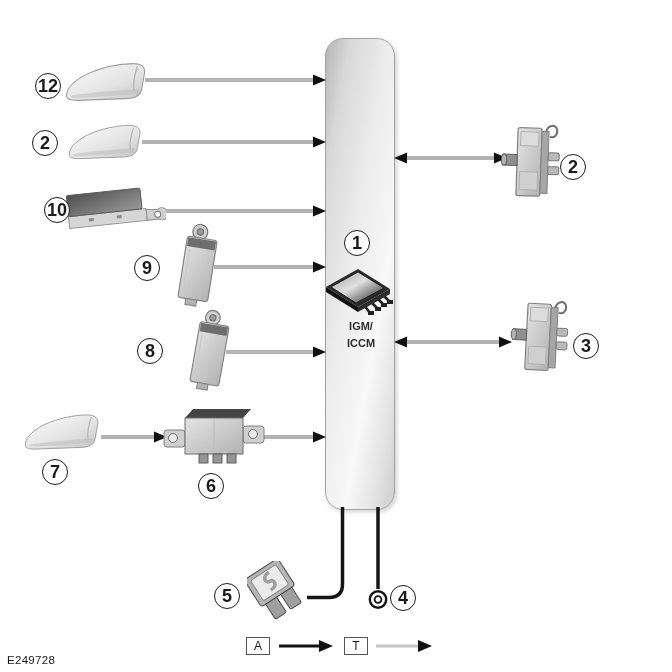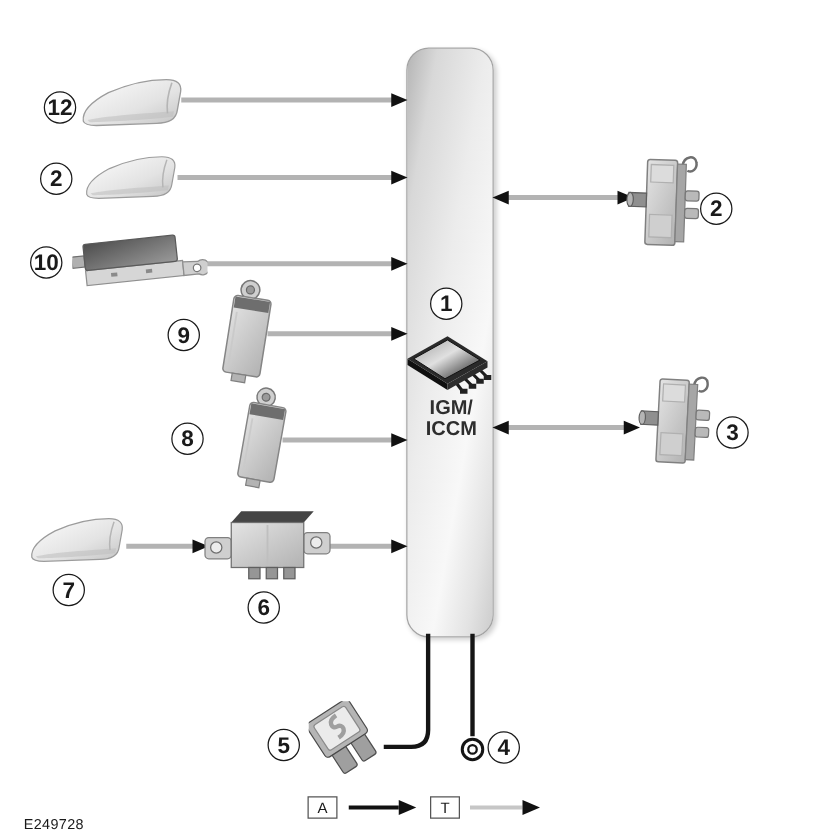--- a/index.html
+++ b/index.html
@@ -16,29 +16,29 @@
   }
   .component{position:absolute;z-index:3;}
   .callout{
     position:absolute;z-index:4;width:26px;height:26px;border-radius:50%;
     border:1.4px solid #1a1a1a;background:#ffffff;box-sizing:border-box;
     display:flex;align-items:center;justify-content:center;
     font-size:18px;font-weight:bold;color:#1a1a1a;line-height:1;
   }
   .module-label{
     position:absolute;left:325px;top:318px;width:72px;z-index:3;
-    text-align:center;font-size:16px;font-weight:bold;color:#2e2e2e;line-height:17px;
+    text-align:center;font-size:11px;font-weight:bold;color:#2e2e2e;line-height:17px;
   }
   .legend-box{
     position:absolute;z-index:3;width:24px;height:18px;box-sizing:border-box;
     border:1px solid #555;background:#ffffff;display:flex;align-items:center;justify-content:center;
     font-size:12px;color:#1a1a1a;line-height:1;
   }
   .figure-id{
-    position:absolute;left:19px;top:654px;z-index:3;
+    position:absolute;left:7px;top:654px;z-index:3;
     font-size:11.5px;color:#1a1a1a;letter-spacing:0.3px;text-align:center;
   }
 </style>
 </head>
 <body>
 
 <div class="stage">
 
   <svg width="0" height="0" style="position:absolute" aria-hidden="true">
     <defs>
@@ -224,21 +224,21 @@
 
   <div class="callout" style="left:344px;top:230px">1</div>
   <div class="callout" style="left:560px;top:154px">2</div>
   <div class="callout" style="left:573px;top:333px">3</div>
   <div class="callout" style="left:390px;top:585px">4</div>
   <div class="callout" style="left:214px;top:583px">5</div>
   <div class="callout" style="left:198px;top:473px">6</div>
   <div class="callout" style="left:42px;top:459px">7</div>
   <div class="callout" style="left:137px;top:338px">8</div>
   <div class="callout" style="left:134px;top:255px">9</div>
-  <div class="callout" style="left:24px;top:197px">10</div>
+  <div class="callout" style="left:44px;top:197px">10</div>
   <div class="callout" style="left:32px;top:130px">2</div>
   <div class="callout" style="left:35px;top:73px">12</div>
 
   <div class="legend-box" style="left:246px;top:637px">A</div>
   <div class="legend-box" style="left:344px;top:637px">T</div>
 
   <div class="figure-id">E249728</div>
 
 </div>
 

